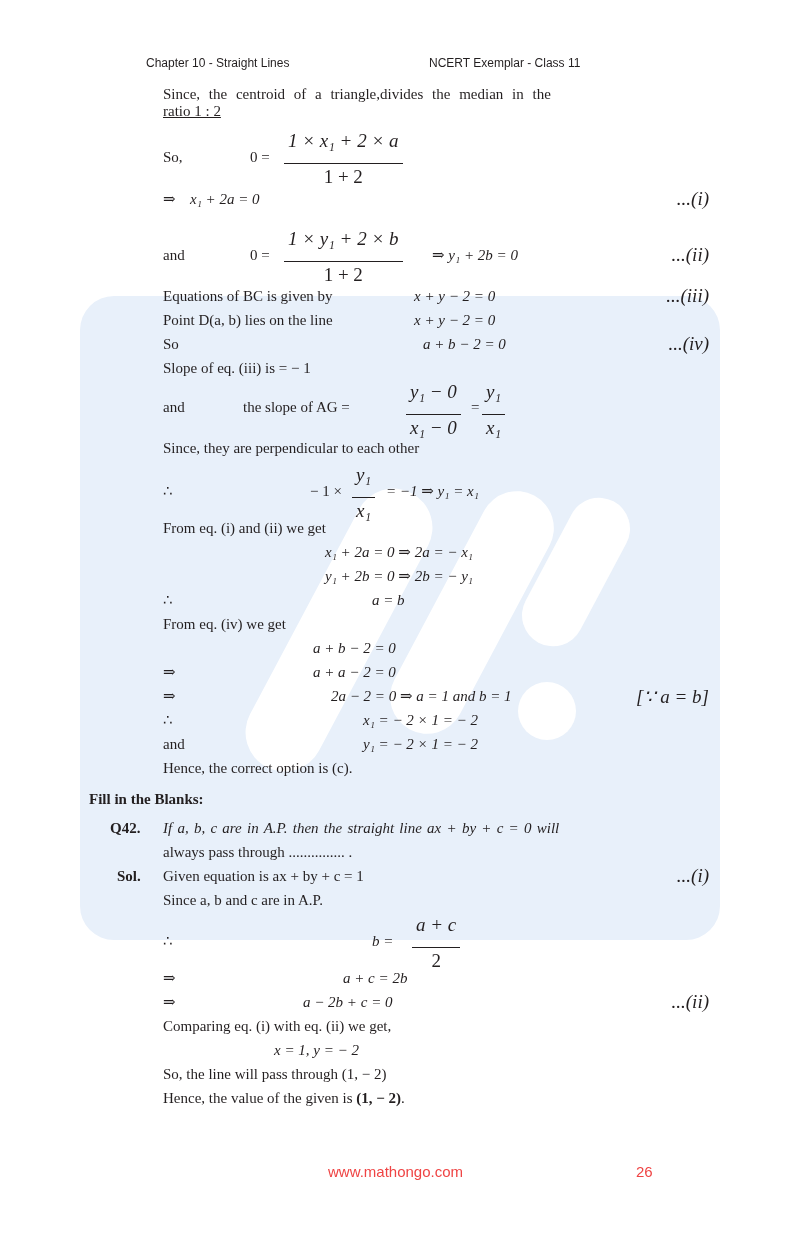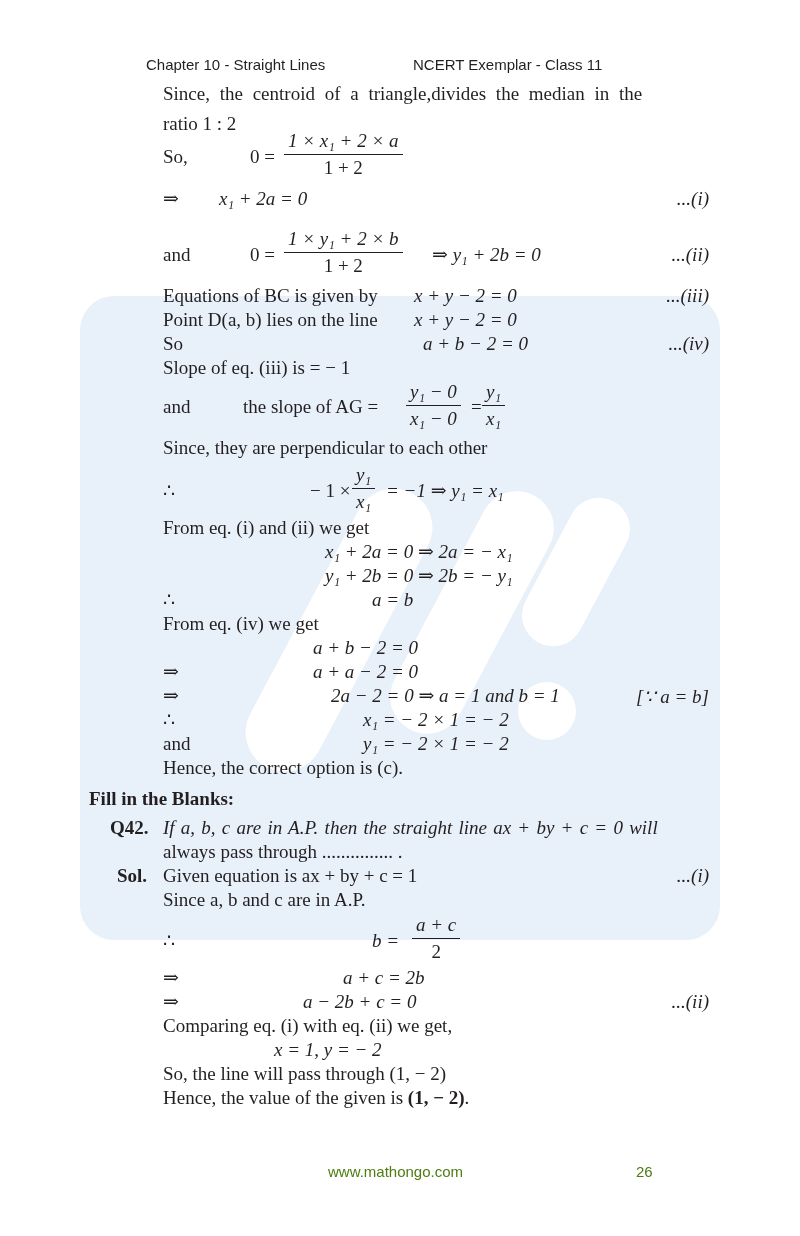--- a/index.html
+++ b/index.html
@@ -2,54 +2,54 @@
 <html><head>
 <meta charset="utf-8">
 <style>
   html, body { margin:0; padding:0; background:#ffffff; }
   body { width:800px; height:1236px; position:relative; overflow:hidden;
          font-family:"Liberation Serif", "DejaVu Serif", serif; color:#231f20; }
   .wm-box { position:absolute; left:80px; top:296px; width:640px; height:644px;
             background:#e8f0fa; border-radius:34px; }
   .wm-stroke { position:absolute; background:#ffffff; border-radius:40px; transform-origin:center; }
   .wm-dot { position:absolute; background:#ffffff; border-radius:50%; }
-  .hdr { position:absolute; top:56px; font-family:"Liberation Sans", sans-serif; font-size:15px; color:#231f20; }
-  .ftr { position:absolute; top:1163px; font-family:"Liberation Sans", sans-serif; font-size:15px; color:#4d7c0f; }
-  .ln { position:absolute; font-size:19px; line-height:22px; white-space:nowrap; }
+  .hdr { position:absolute; top:56px; font-family:"Liberation Sans", sans-serif; font-size:12px; color:#231f20; }
+  .ftr { position:absolute; top:1163px; font-family:"Liberation Sans", sans-serif; font-size:15px; color:#ef4444; }
+  .ln { position:absolute; font-size:15px; line-height:22px; white-space:nowrap; }
   .m { font-style:italic; }
   .tag { position:absolute; right:91px; font-size:19px; white-space:nowrap; }
   .frac { position:absolute; display:inline-block; text-align:center; font-size:19px; }
-  .frac .num { display:block; padding:0 4px 2px; border-bottom:1.3px solid #231f20; }
+  .frac .num { display:block; padding:0 4px 11px; border-bottom:1.3px solid #231f20; }
   .frac .den { display:block; padding-top:2px; }
   .b { font-weight:bold; }
 </style>
 </head>
 <body>
 
 <div class="wm-box"></div>
 <div class="wm-stroke" style="left:300px; top:475px; width:78px; height:310px; transform:rotate(28deg);"></div>
 <div class="wm-stroke" style="left:435px; top:480px; width:74px; height:265px; transform:rotate(28deg);"></div>
 <div class="wm-stroke" style="left:545px; top:492px; width:62px; height:160px; transform:rotate(28deg);"></div>
 <div class="wm-dot" style="left:518px; top:682px; width:58px; height:58px;"></div>
 
 <div class="hdr" style="left:146px;">Chapter 10 - Straight Lines</div>
-<div class="hdr" style="left:413px;">NCERT Exemplar - Class 11</div>
+<div class="hdr" style="left:429px;">NCERT Exemplar - Class 11</div>
 
 <div class="ln" style="left:163px; top:83px; word-spacing:5px;">Since, the centroid of a triangle,divides the median in the</div>
-<div class="ln" style="left:163px; top:113px;">ratio 1 : 2</div>
+<div class="ln" style="left:163px; top:100px;text-decoration:underline;">ratio 1 : 2</div>
 
 <div class="ln" style="left:163px; top:146px;">So,</div>
 <div class="ln m" style="left:250px; top:146px; font-style:normal;">0 =</div>
 <div class="frac m" style="left:284px; top:130px;">
   <span class="num">1 × x₁ + 2 × a</span>
   <span class="den" style="font-style:normal;">1 + 2</span>
 </div>
 
 <div class="ln" style="left:163px; top:188px;">⇒</div>
-<div class="ln m" style="left:219px; top:188px;text-align:right;">x₁ + 2a = 0</div>
+<div class="ln m" style="left:190px; top:188px;text-align:right;">x₁ + 2a = 0</div>
 <div class="tag m" style="top:188px;">...(i)</div>
 
 <div class="ln" style="left:163px; top:244px;">and</div>
 <div class="ln" style="left:250px; top:244px;">0 =</div>
 <div class="frac m" style="left:284px; top:228px;">
   <span class="num">1 × y₁ + 2 × b</span>
   <span class="den" style="font-style:normal;">1 + 2</span>
 </div>
 <div class="ln m" style="left:432px; top:244px;">⇒   y₁ + 2b = 0</div>
 <div class="tag m" style="top:244px;">...(ii)</div>

